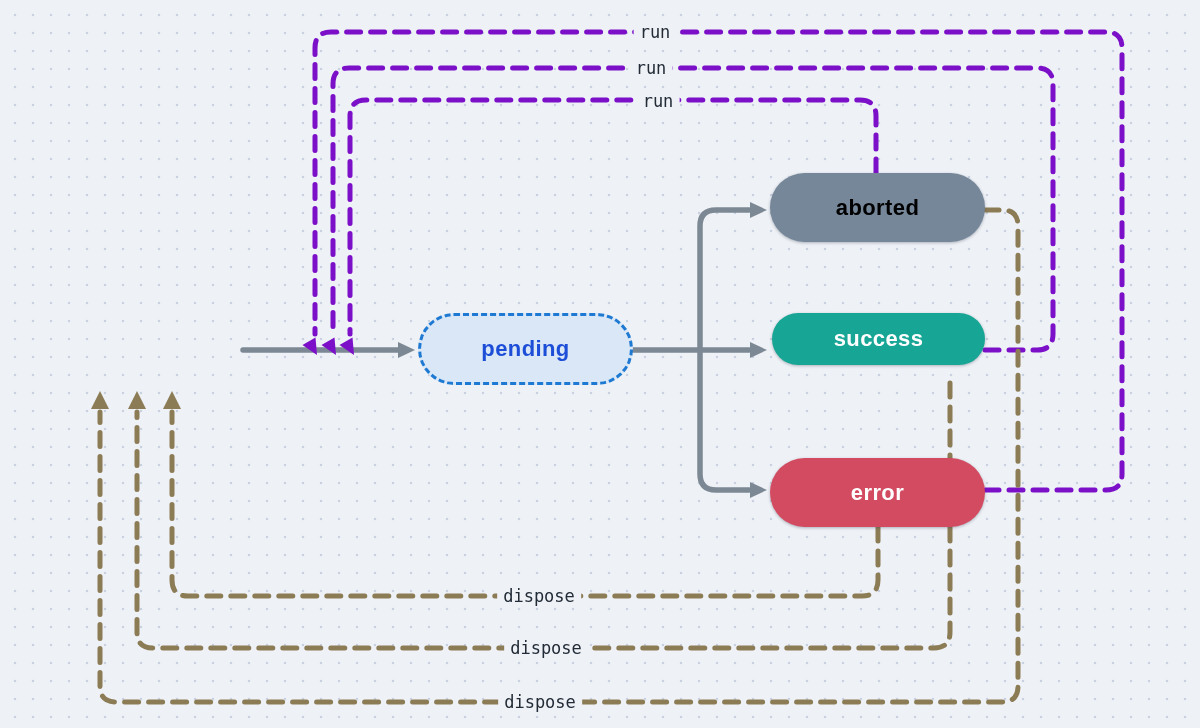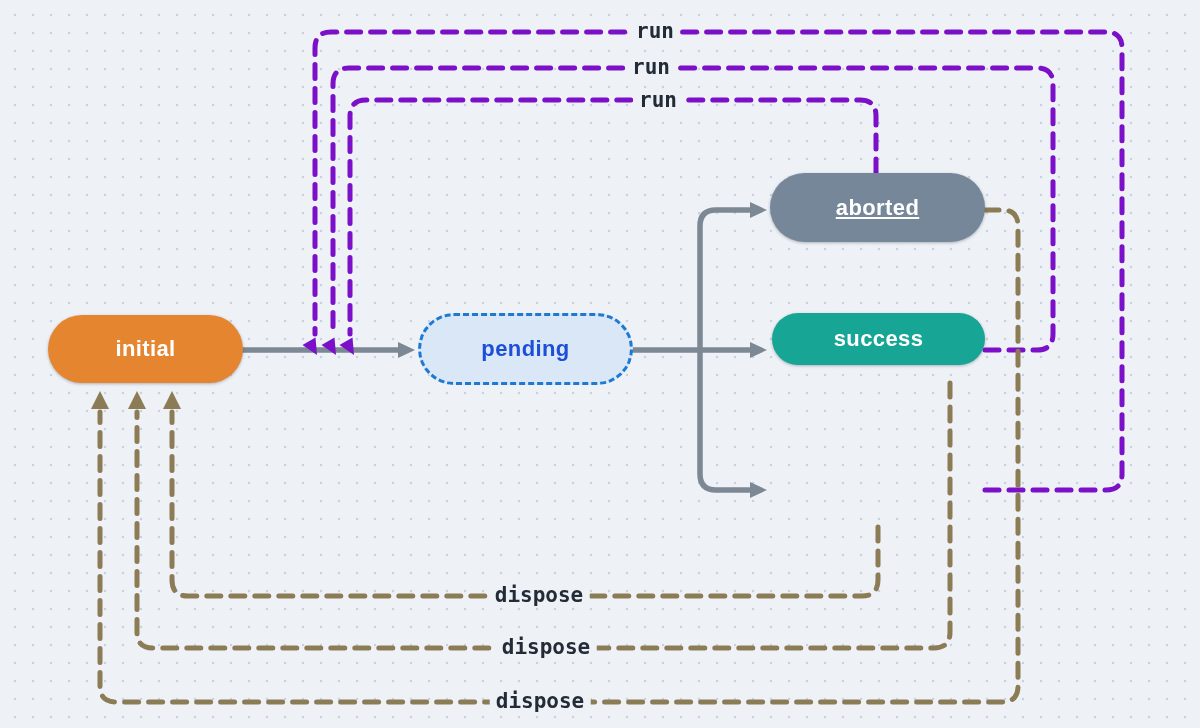--- a/index.html
+++ b/index.html
@@ -31,32 +31,32 @@
     justify-content: center;
     font-size: 22px;
     font-weight: 600;
     letter-spacing: 0.4px;
     box-shadow: 0 1px 3px rgba(50,60,80,0.35);
     cursor: pointer;
   }
   .node-initial  { left: 48px;  top: 315px; width: 195px; height: 68px; background: #E6852F; color: #FFFFFF; }
   .node-pending  { left: 418px; top: 313px; width: 215px; height: 72px; background: #D9E7F7; color: #1d4ed8;
                    border: 3px dashed #1D79D2; box-shadow: none; }
-  .node-aborted  { left: 770px; top: 173px; width: 215px; height: 69px; background: #768799; color: #ffffff; text-decoration: underline; }
+  .node-aborted  { left: 770px; top: 173px; width: 215px; height: 69px; background: #768799; color: #000000; }
   .node-success  { left: 772px; top: 313px; width: 213px; height: 52px; background: #17A695; color: #FFFFFF; }
   .node-error    { left: 770px; top: 458px; width: 215px; height: 69px; background: #D34B61; color: #FFFFFF; }
 
   .edge-label {
     position: absolute;
     transform: translate(-50%, -50%);
     background: #EEF1F6;
     color: #222B36;
     font-family: "DejaVu Sans Mono", monospace;
-    font-size: 21px;
-    font-weight: 700;
+    font-size: 17px;
+    font-weight: 400;
     line-height: 1.1;
     padding: 0 6px;
     white-space: nowrap;
     cursor: pointer;
   }
   .lbl-run-error      { left: 655px; top: 32px; }
   .lbl-run-success    { left: 651px; top: 68px; }
   .lbl-run-aborted    { left: 658px; top: 101px; }
   .lbl-dispose-error  { left: 539px; top: 596px; }
   .lbl-dispose-success{ left: 546px; top: 648px; }
@@ -113,31 +113,31 @@
     <g>
       <path class="dispE" d="M 950 383 V 632 Q 950 648 934 648 H 153 Q 137 648 137 632 V 412"></path>
       <polygon class="ah-disp" points="128,409 146,409 137,391"></polygon>
     </g>
     <g>
       <path class="dispE" d="M 985 210 H 1002 Q 1018 210 1018 226 V 686 Q 1018 702 1002 702 H 116 Q 100 702 100 686 V 412"></path>
       <polygon class="ah-disp" points="91,409 109,409 100,391"></polygon>
     </g>
   </svg>
 
-  <div class="state-node node-initial">
-    <span>initial</span>
-  </div>
   <div class="state-node node-pending">
     <span>pending</span>
   </div>
   <div class="state-node node-aborted">
     <span>aborted</span>
   </div>
   <div class="state-node node-success">
     <span>success</span>
+  </div>
+  <div class="state-node node-error">
+    <span>error</span>
   </div>
 
   <div class="edge-label lbl-run-error">run</div>
   <div class="edge-label lbl-run-success">run</div>
   <div class="edge-label lbl-run-aborted">run</div>
   <div class="edge-label lbl-dispose-error">dispose</div>
   <div class="edge-label lbl-dispose-success">dispose</div>
   <div class="edge-label lbl-dispose-aborted">dispose</div>
 
 </div>

